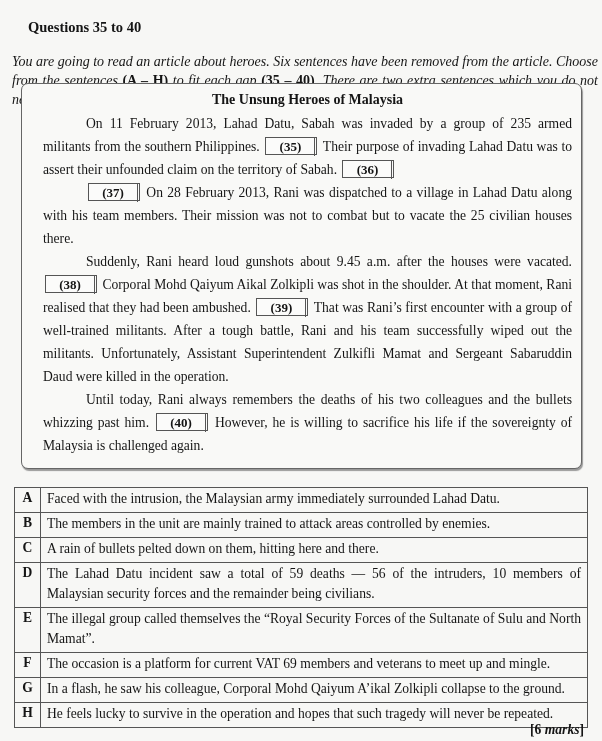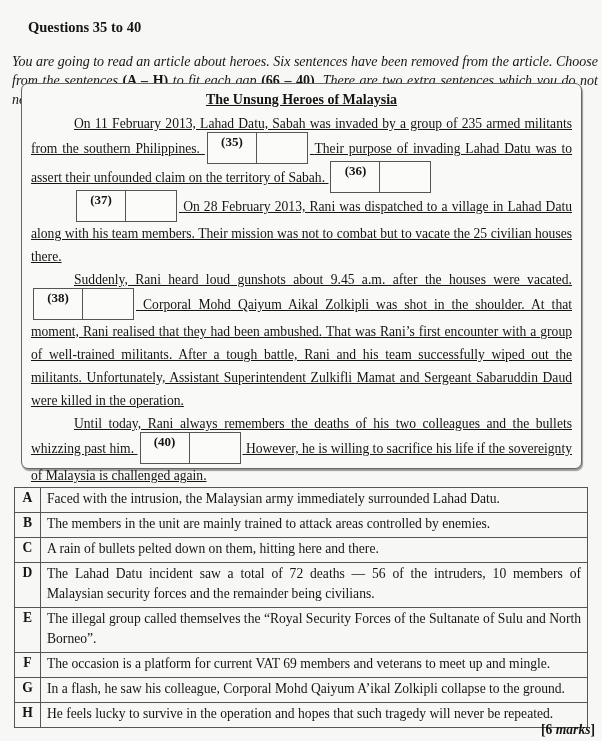--- a/index.html
+++ b/index.html
@@ -14,52 +14,51 @@
   .q-title { font-weight: bold; font-size: 14.5px; line-height: 18px; margin: 16px; }
   .instructions { font-style: italic; font-size: 14px; line-height: 19px; margin: 0; text-align: justify; text-align-last: left; }
   .instructions b { font-style: normal; font-weight: bold; margin-top: 20px; }
 
   .article {
     position: absolute; left: 21px; top: 83px; width: 561px; height: 386px;
     border: 1.6px solid #666; border-radius: 7px;
     box-shadow: 1px 2px 1px #999;
     background: #f9f9f7;
     box-sizing: border-box;
-    padding: 6px 9px 0 9px;
-    text-decoration: underline;
+    padding: 6px 9px 0 21px;
   }
   .article-title { text-align: center; font-weight: bold; font-size: 14px; line-height: 20px; margin: 0 0 2px 0; }
   .para { font-size: 13.6px; line-height: 23px; margin: 0; text-align: justify; text-indent: 43px; }
   .gap {
     display: inline-flex; vertical-align: middle;
-    height: 32px; border: 1px solid #555; margin: -3px 2px 0 2px;
-    box-sizing: border-box; background: #fbfbfa; text-indent: 0;
+    height: 18px; border: 1px solid #555; margin: -3px 2px 0 2px;
+    box-sizing: border-box; background: #fbfbfa; text-indent: 0; flex-direction: column;
   }
   .gap .num { width: 48px; text-align: center; font-weight: bold; font-size: 13px; line-height: 18px; border-right: 1px solid #555; }
   .gap .ans { width: 50px; }
 
   .options {
     position: absolute; left: 14px; top: 487px; width: 574px;
     border-collapse: collapse; font-size: 13.6px;
   }
   .options td { border: 1.3px solid #555; padding: 0 6px; line-height: 20px; vertical-align: top; }
   .options td.letter { width: 25px; text-align: center; font-weight: bold; padding: 0; }
   .options td.text { text-align: justify; text-align-last: left; }
   .row-single td { height: 23px; padding-top: 1px; }
   .row-double td { height: 43px; padding-top: 1px; }
 
-  .marks { position: absolute; right: 7px; top: 722px; font-size: 13.6px; font-weight: bold; }
+  .marks { position: absolute; right: 18px; top: 722px; font-size: 13.6px; font-weight: bold; }
   .marks i { font-style: italic; }
 </style>
 </head>
 <body>
 
 <div class="header">
   <p class="q-title">Questions 35 to 40</p>
-  <p class="instructions"><span>You are going to read an article about heroes. Six sentences have been removed from the article. Choose from the sentences </span><b>(A – H)</b><span> to fit each gap </span><b>(66 – 40)</b><span>. There are two extra sentences which you do not need to use. For each question, mark the correct answer </span><b>(A – H)</b><span> on your answer sheet.</span></p>
+  <p class="instructions"><span>You are going to read an article about heroes. Six sentences have been removed from the article. Choose from the sentences </span><b>(A – H)</b><span> to fit each gap </span><b>(35 – 40)</b><span>. There are two extra sentences which you do not need to use. For each question, mark the correct answer </span><b>(A – H)</b><span> on your answer sheet.</span></p>
 </div>
 
 <div class="article">
   <p class="article-title">The Unsung Heroes of Malaysia</p>
 
   <p class="para"><span>On 11 February 2013, Lahad Datu, Sabah was invaded by a group of 235 armed militants from the southern Philippines.</span> <span class="gap">
         <span class="num">(35)</span>
         <span class="ans"></span>
       </span> <span>Their purpose of invading Lahad Datu was to assert their unfounded claim on the territory of Sabah.</span> <span class="gap">
         <span class="num">(36)</span>
@@ -67,21 +66,24 @@
       </span></p>
 
   <p class="para"> <span class="gap">
         <span class="num">(37)</span>
         <span class="ans"></span>
       </span> <span>On 28 February 2013, Rani was dispatched to a village in Lahad Datu along with his team members. Their mission was not to combat but to vacate the 25 civilian houses there.</span></p>
 
   <p class="para"><span>Suddenly, Rani heard loud gunshots about 9.45 a.m. after the houses were vacated.</span> <span class="gap">
         <span class="num">(38)</span>
         <span class="ans"></span>
-      </span> <span>Corporal Mohd Qaiyum Aikal Zolkipli was shot in the shoulder. At that moment, Rani realised that they had been ambushed.</span>  <span>That was Rani’s first encounter with a group of well-trained militants. After a tough battle, Rani and his team successfully wiped out the militants. Unfortunately, Assistant Superintendent Zulkifli Mamat and Sergeant Sabaruddin Daud were killed in the operation.</span></p>
+      </span> <span>Corporal Mohd Qaiyum Aikal Zolkipli was shot in the shoulder. At that moment, Rani realised that they had been ambushed.</span> <span class="gap">
+        <span class="num">(39)</span>
+        <span class="ans"></span>
+      </span> <span>That was Rani’s first encounter with a group of well-trained militants. After a tough battle, Rani and his team successfully wiped out the militants. Unfortunately, Assistant Superintendent Zulkifli Mamat and Sergeant Sabaruddin Daud were killed in the operation.</span></p>
 
   <p class="para"><span>Until today, Rani always remembers the deaths of his two colleagues and the bullets whizzing past him.</span> <span class="gap">
         <span class="num">(40)</span>
         <span class="ans"></span>
       </span> <span>However, he is willing to sacrifice his life if the sovereignty of Malaysia is challenged again.</span></p>
 </div>
 
 <table class="options">
   <tbody>
       <tr class="row-single">
@@ -91,25 +93,25 @@
   <tr class="row-single">
         <td class="letter">B</td>
         <td class="text">The members in the unit are mainly trained to attack areas controlled by enemies.</td>
       </tr>
   <tr class="row-single">
         <td class="letter">C</td>
         <td class="text">A rain of bullets pelted down on them, hitting here and there.</td>
       </tr>
   <tr class="row-double">
         <td class="letter">D</td>
-        <td class="text">The Lahad Datu incident saw a total of 72 deaths — 56 of the intruders, 10 members of Malaysian security forces and the remainder being civilians.</td>
+        <td class="text">The Lahad Datu incident saw a total of 59 deaths — 56 of the intruders, 10 members of Malaysian security forces and the remainder being civilians.</td>
       </tr>
   <tr class="row-double">
         <td class="letter">E</td>
-        <td class="text">The illegal group called themselves the “Royal Security Forces of the Sultanate of Sulu and North Borneo”.</td>
+        <td class="text">The illegal group called themselves the “Royal Security Forces of the Sultanate of Sulu and North Mamat”.</td>
       </tr>
   <tr class="row-single">
         <td class="letter">F</td>
         <td class="text">The occasion is a platform for current VAT 69 members and veterans to meet up and mingle.</td>
       </tr>
   <tr class="row-single">
         <td class="letter">G</td>
         <td class="text">In a flash, he saw his colleague, Corporal Mohd Qaiyum A’ikal Zolkipli collapse to the ground.</td>
       </tr>
   <tr class="row-single">

